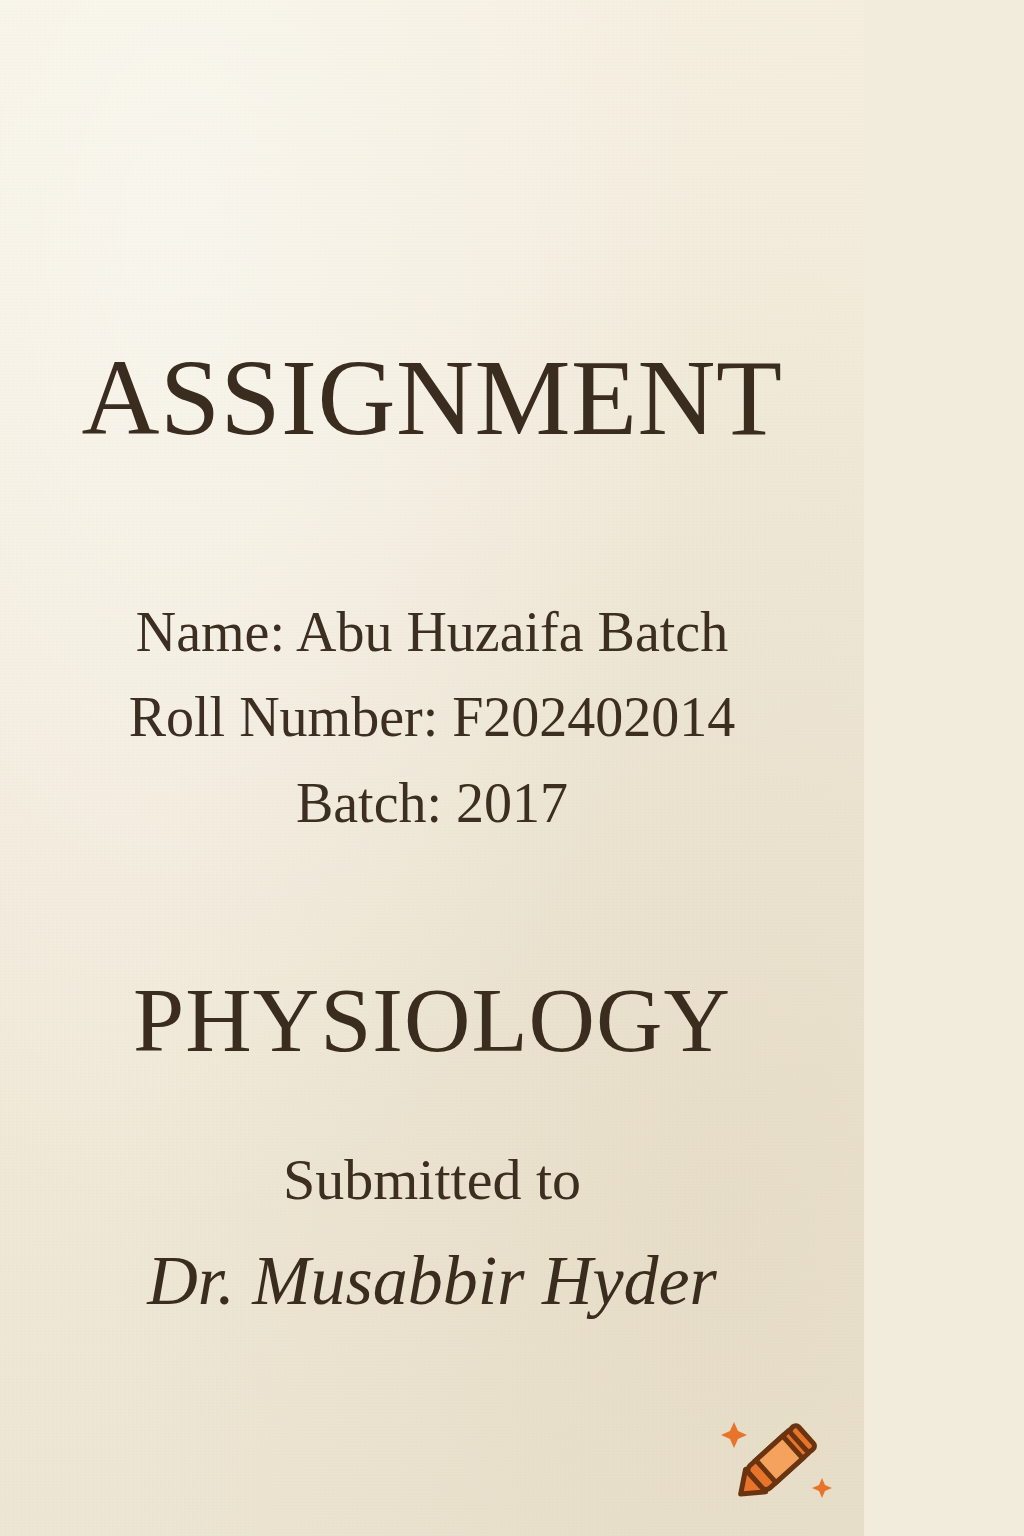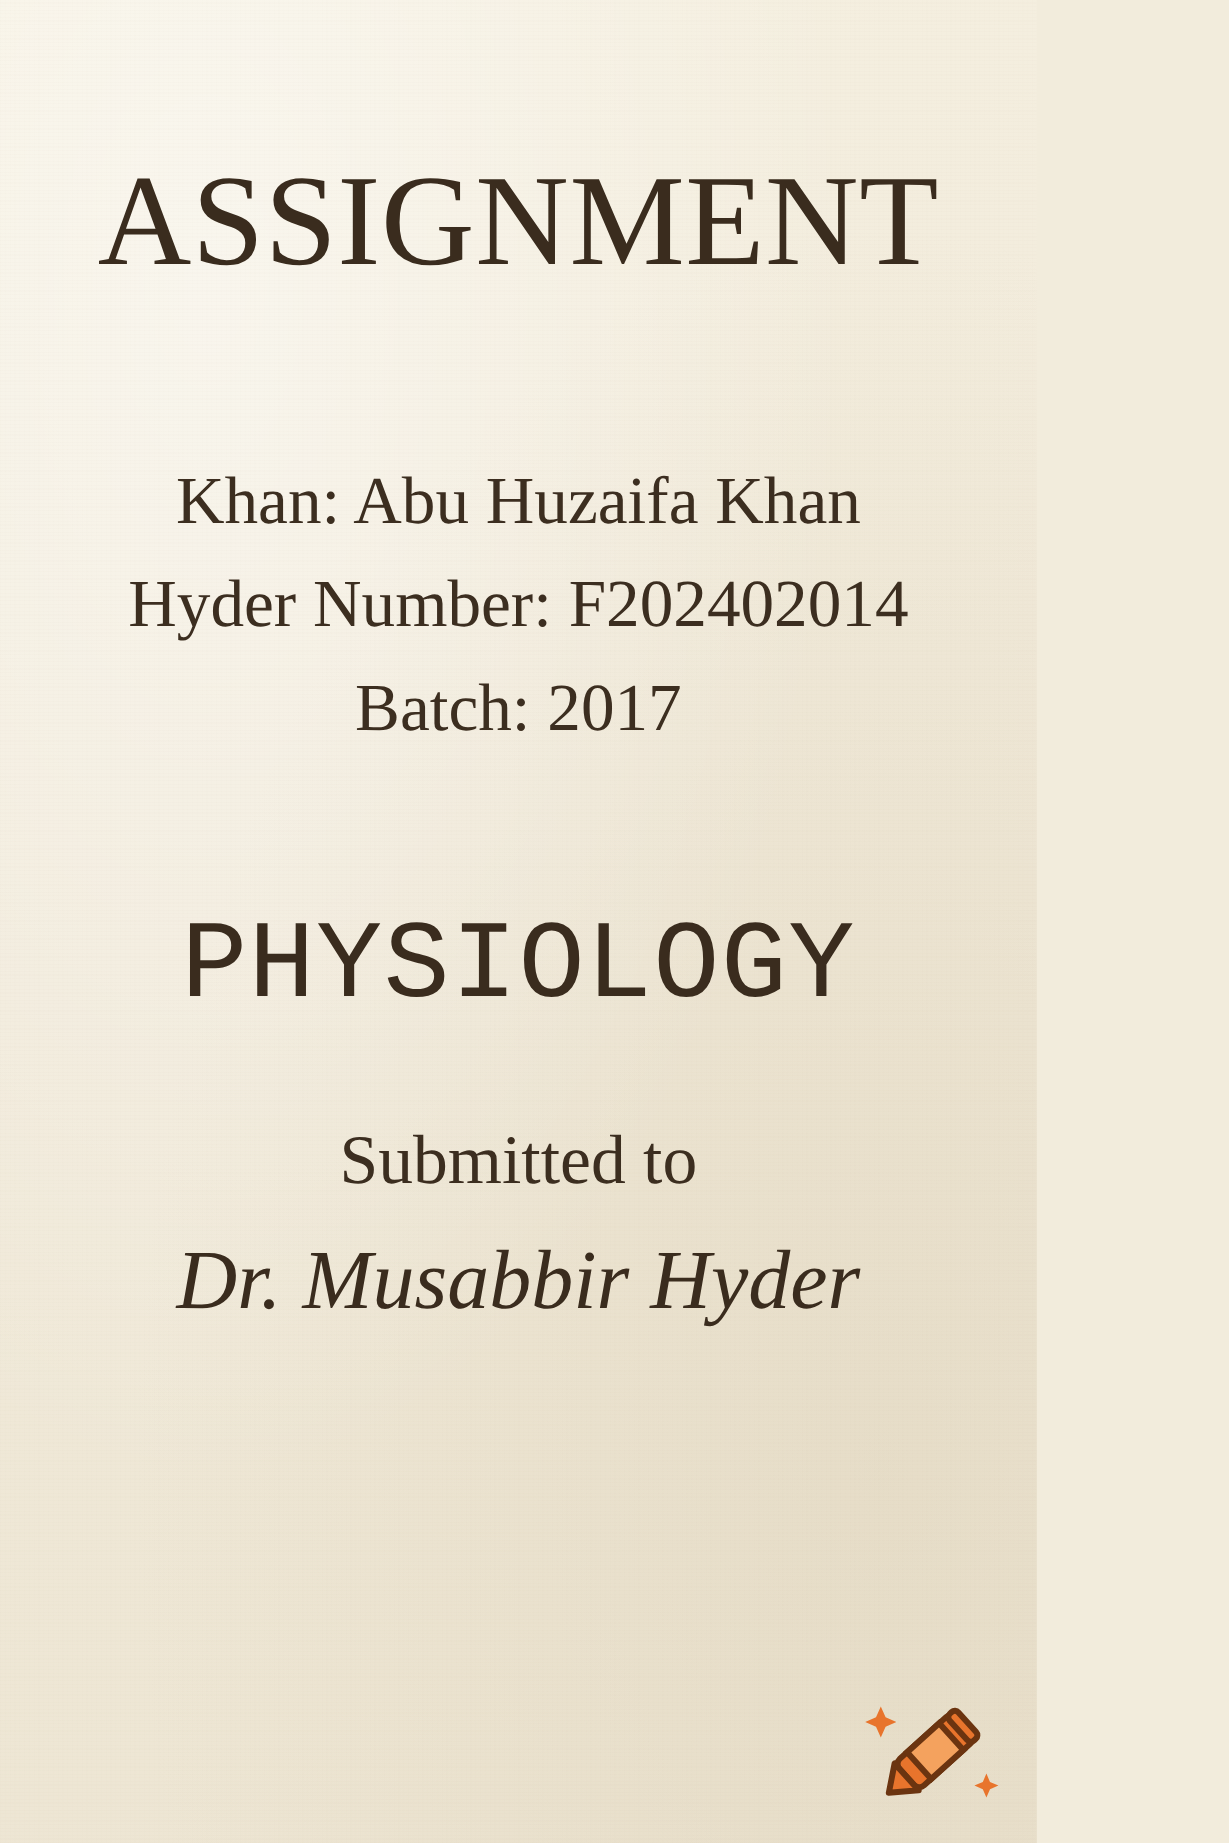--- a/index.html
+++ b/index.html
@@ -19,20 +19,21 @@
     width: 864px;
     height: 1536px;
     box-sizing: border-box;
     background:
       radial-gradient(ellipse at 20% 15%, rgba(255,255,255,0.45) 0%, rgba(255,255,255,0) 55%),
       radial-gradient(ellipse at 85% 80%, rgba(216,203,176,0.35) 0%, rgba(216,203,176,0) 60%),
       linear-gradient(160deg, #f6f1e2 0%, #f1eada 45%, #ece4d1 100%);
     display: flex;
     flex-direction: column;
     align-items: center;
+    justify-content: center;
   }
   .grain {
     position: absolute;
     inset: 0;
     pointer-events: none;
     opacity: 0.35;
     background-image:
       repeating-linear-gradient(0deg, rgba(160,140,105,0.035) 0px, rgba(160,140,105,0.035) 1px, rgba(255,255,255,0) 1px, rgba(255,255,255,0) 3px),
       repeating-linear-gradient(90deg, rgba(160,140,105,0.03) 0px, rgba(160,140,105,0.03) 1px, rgba(255,255,255,0) 1px, rgba(255,255,255,0) 4px);
   }
@@ -64,21 +65,20 @@
     margin: 0 0 14px 0;
     white-space: nowrap;
   }
   .subject {
     margin-top: 118px;
     font-size: 92px;
     line-height: 1.05;
     letter-spacing: 1px;
     color: #3a2c1e;
     text-align: center;
-    font-family: Liberation Mono, monospace;
   }
   .submitted {
     margin-top: 76px;
     text-align: center;
   }
   .submitted .small {
     font-size: 58px;
     line-height: 1.25;
     color: #3c2e20;
     margin-bottom: 22px;
@@ -102,22 +102,22 @@
 <body>
 
 <div class="page">
   <div class="grain"></div>
 
   <div class="content">
 
     <div class="title">ASSIGNMENT</div>
 
     <div class="details">
-      <div class="line">Khan: Abu Huzaifa Khan</div>
-      <div class="line">Hyder Number: F202402014</div>
+      <div class="line">Name: Abu Huzaifa Batch</div>
+      <div class="line">Roll Number: F202402014</div>
       <div class="line">Batch: 2017</div>
     </div>
 
     <div class="subject">PHYSIOLOGY</div>
 
     <div class="submitted">
       <div class="small">Submitted to</div>
       <div class="big">Dr. Musabbir Hyder</div>
     </div>
 

